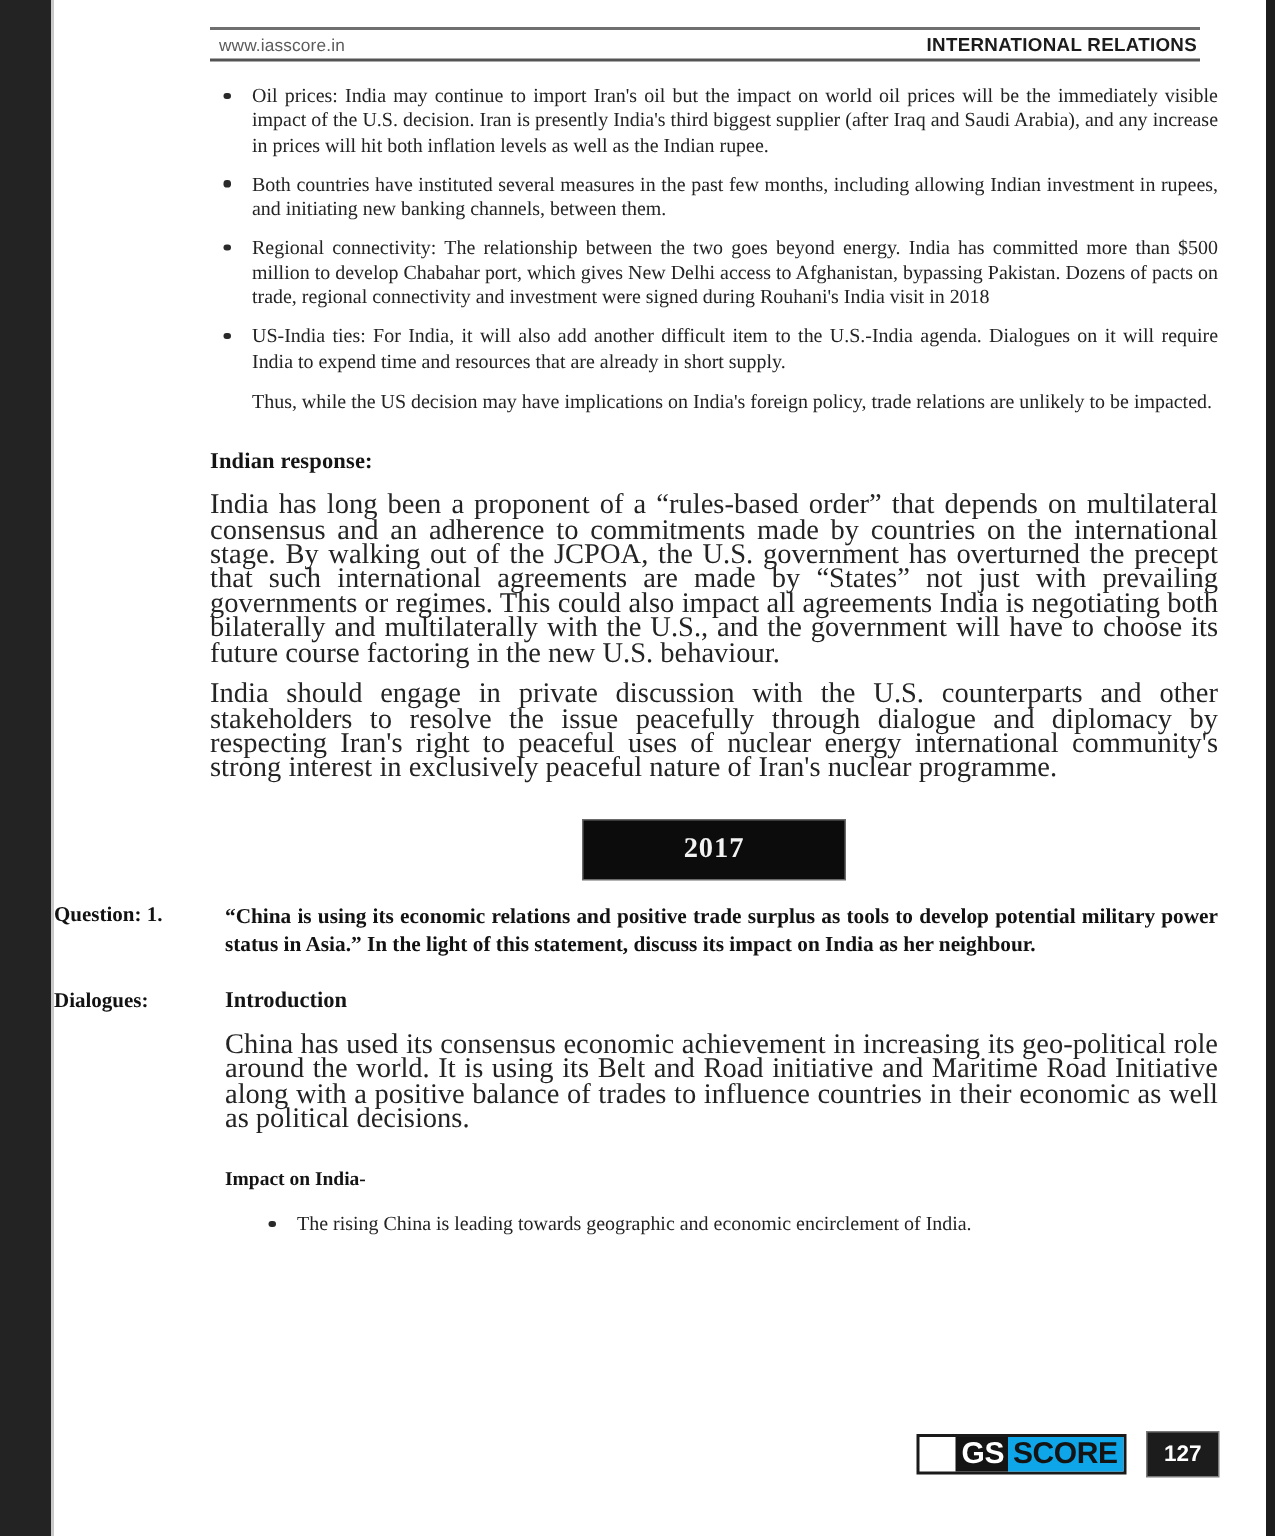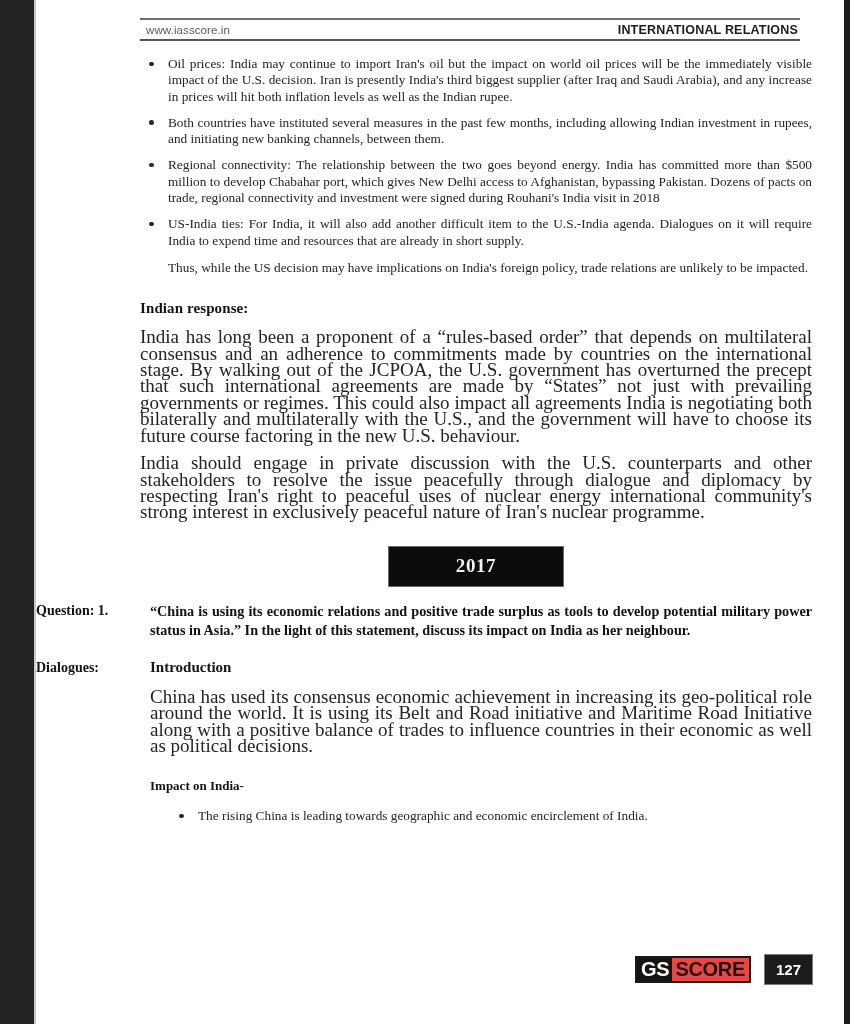--- a/index.html
+++ b/index.html
@@ -244,30 +244,31 @@
   }
   .brand-logo {
     display: flex;
     align-items: stretch;
     border: 2px solid #1a1a1a;
     height: 27px;
     font-family: "Liberation Sans", sans-serif;
     font-weight: bold;
     font-size: 20px;
     letter-spacing: -0.3px;
+    padding-left: 24px;
   }
   .brand-gs {
     background: #141414;
     color: #ffffff;
     padding: 0 3px 0 4px;
     display: flex;
     align-items: center;
   }
   .brand-score {
-    background: #ef4444;
+    background: #0ea5e9;
     color: #141414;
     padding: 0 4px 0 3px;
     display: flex;
     align-items: center;
   }
   .page-number {
     background: #1c1c1c;
     color: #ffffff;
     width: 47px;
     height: 29px;

